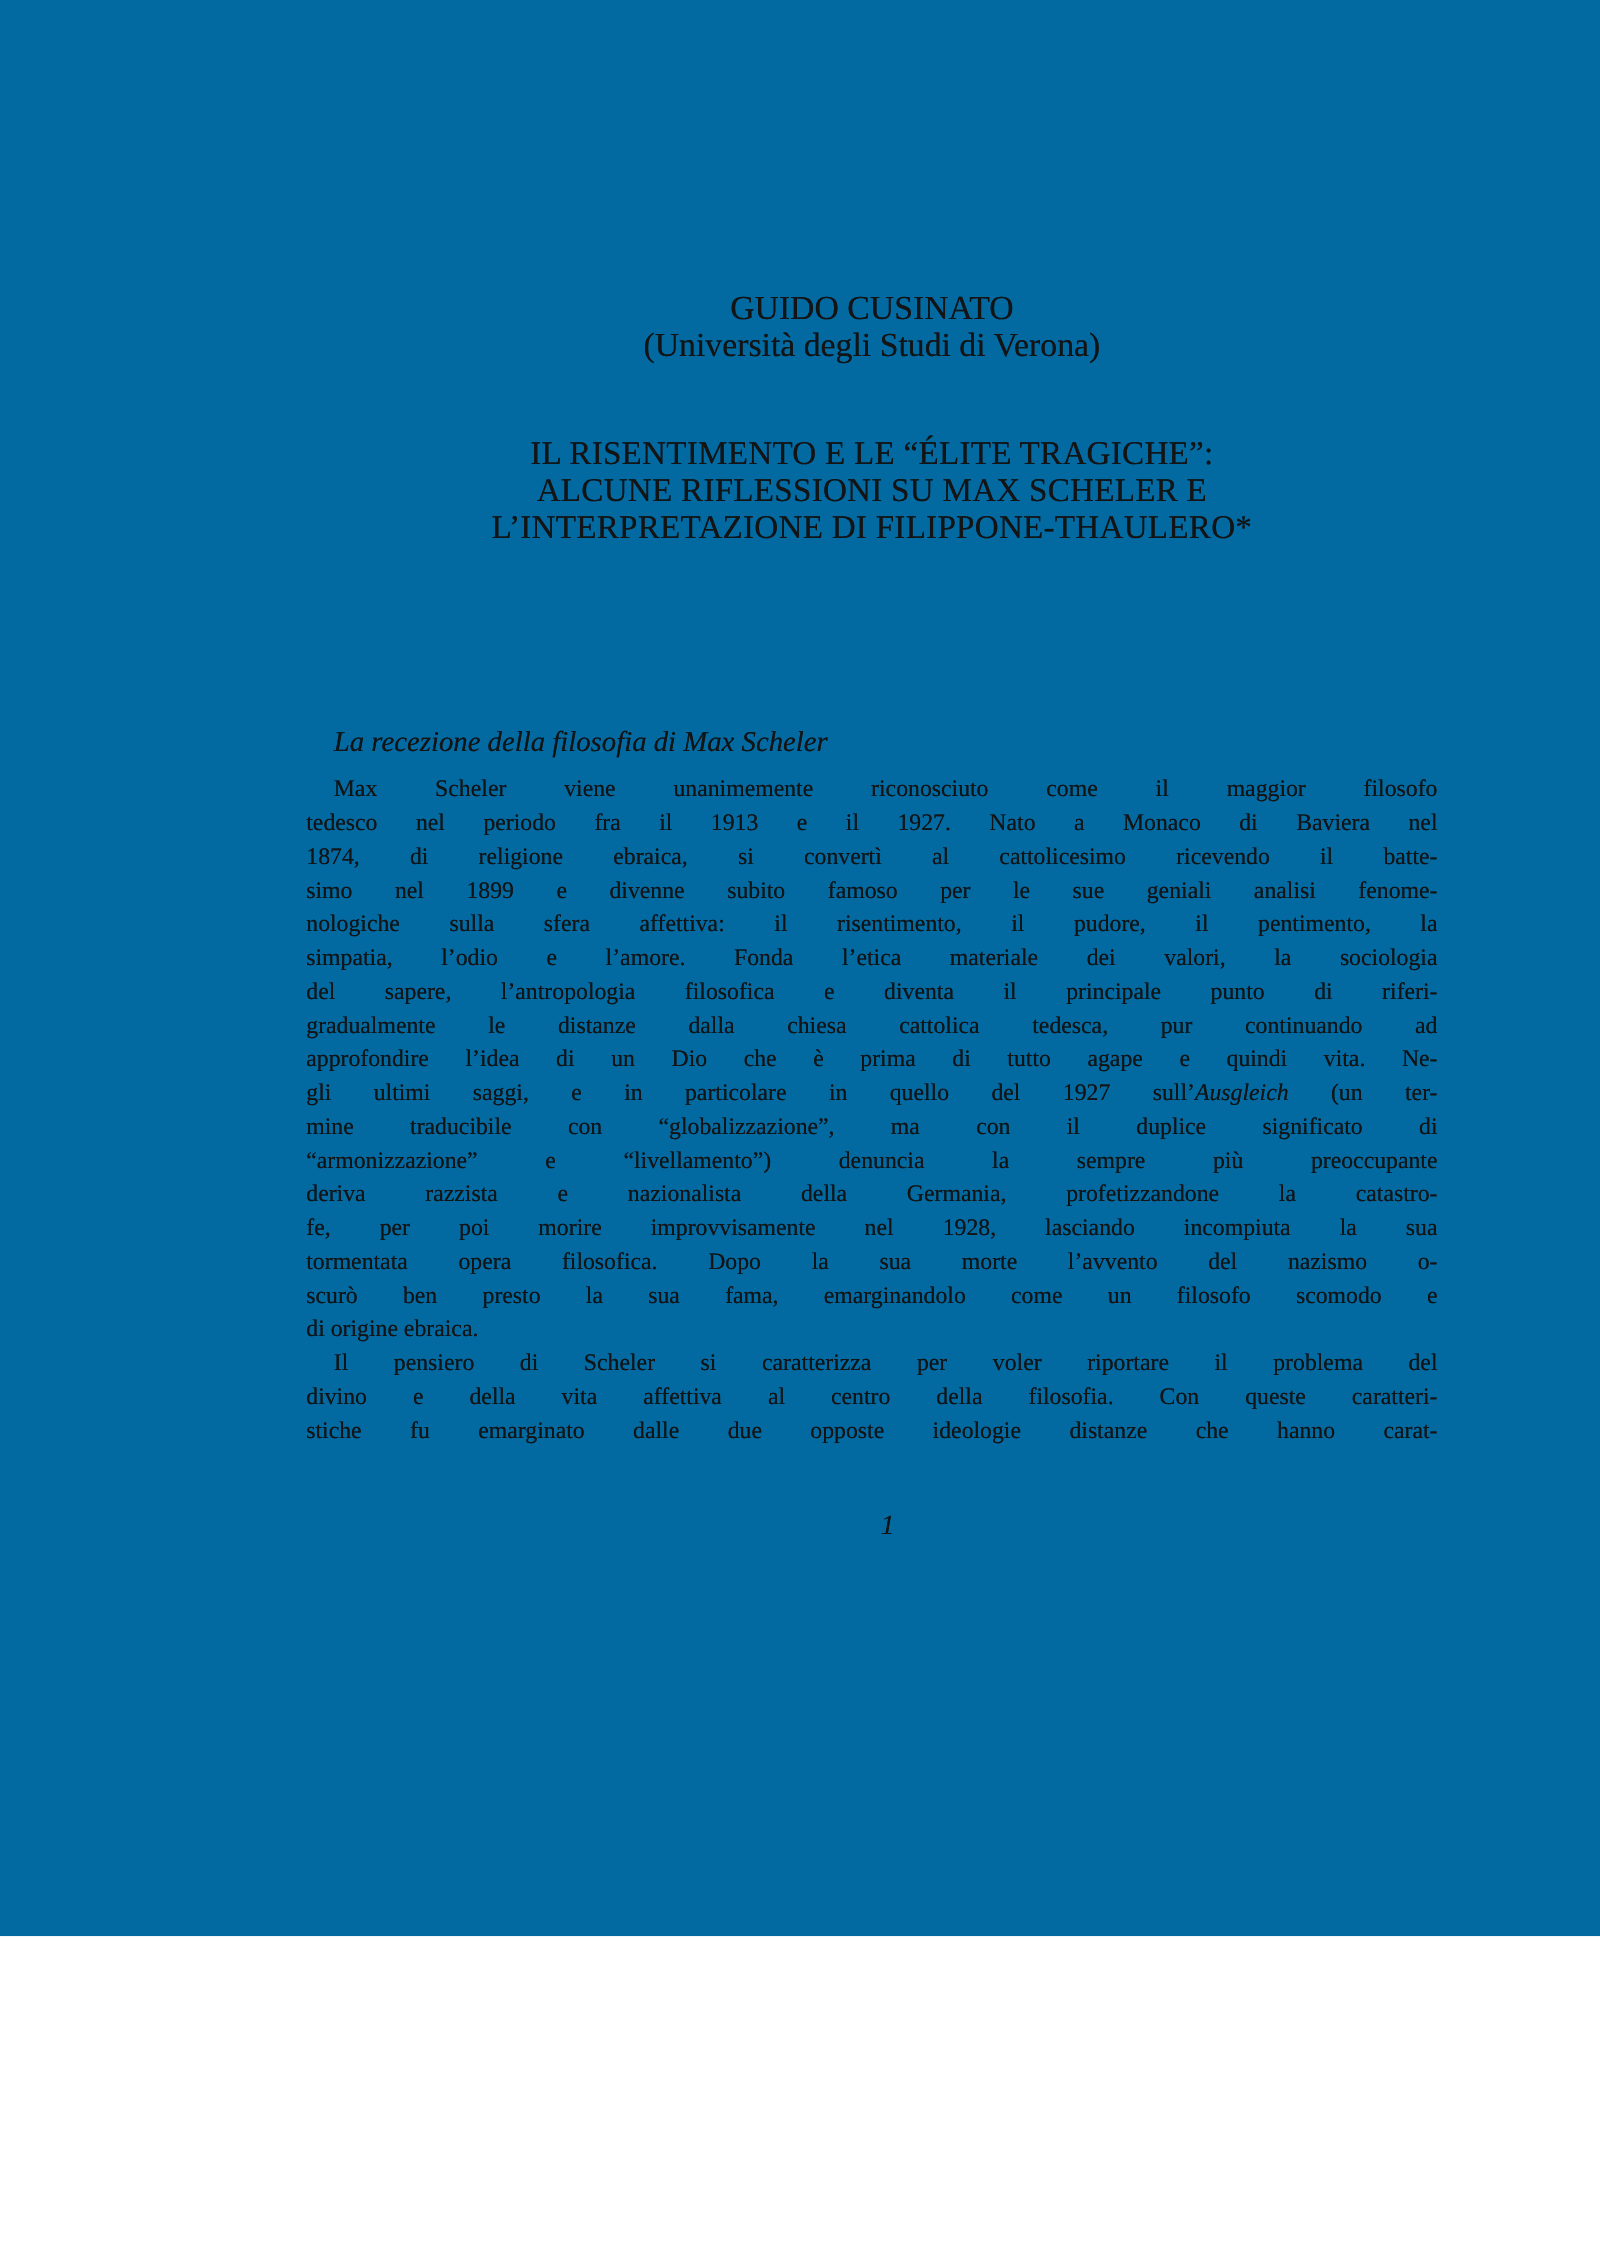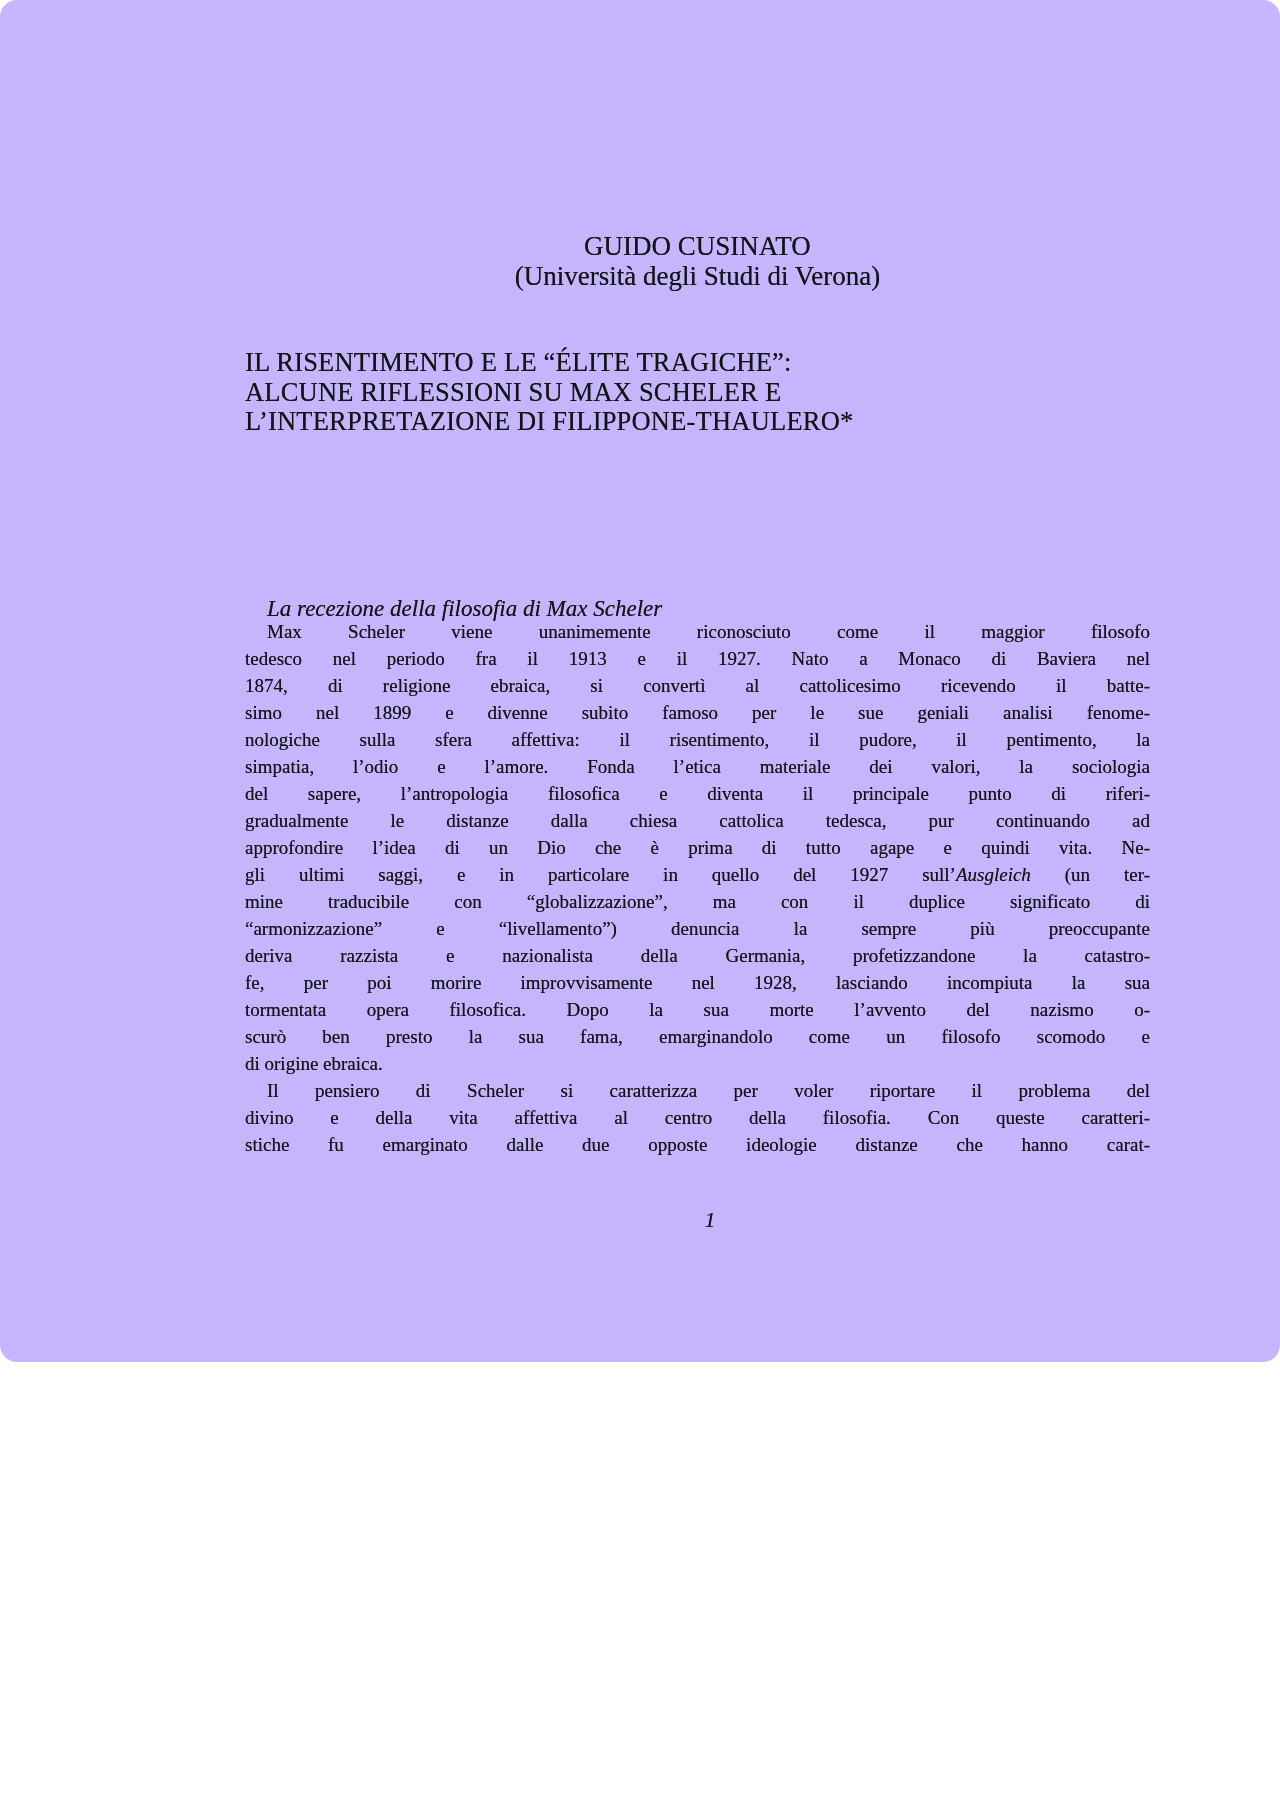--- a/index.html
+++ b/index.html
@@ -3,54 +3,53 @@
 <meta charset="utf-8">
 <style>
   html, body {
     margin: 0;
     padding: 0;
     background: #ffffff;
   }
   .page {
     position: relative;
     width: 1280px;
-    height: 1362px;
-    background: #c4b5fd;
+    height: 1549px;
+    background: #0369a1;
     color: #141414;
     font-family: "Liberation Serif", "DejaVu Serif", serif;
     overflow: hidden;
     text-shadow: 0 0 0.5px rgba(0,0,0,0.65);
-    border-radius: 17px;
   }
   .author-block {
     position: absolute;
     left: 245px;
     top: 231px;
     width: 905px;
     text-align: center;
     font-size: 27px;
     line-height: 30px;
     font-weight: normal;
   }
   .title-block {
     position: absolute;
     left: 245px;
     top: 348px;
     width: 905px;
     margin: 0;
-    text-align: left;
+    text-align: center;
     font-size: 26.5px;
     line-height: 29.5px;
     font-weight: normal;
     letter-spacing: 0.2px;
   }
   .section-heading {
     position: absolute;
     left: 245px;
-    top: 595px;
+    top: 580px;
     width: 905px;
     margin: 0;
     font-style: italic;
     font-weight: normal;
     font-size: 23px;
     line-height: 27px;
     text-indent: 22px;
   }
   .body-block {
     position: absolute;

